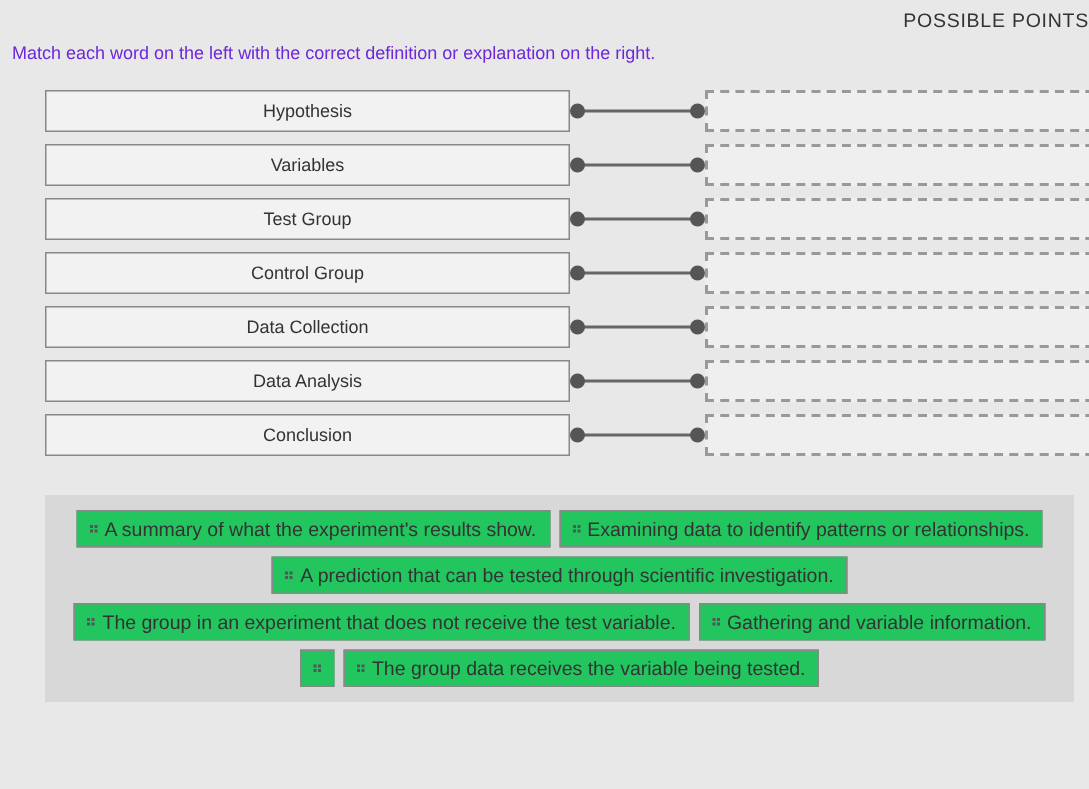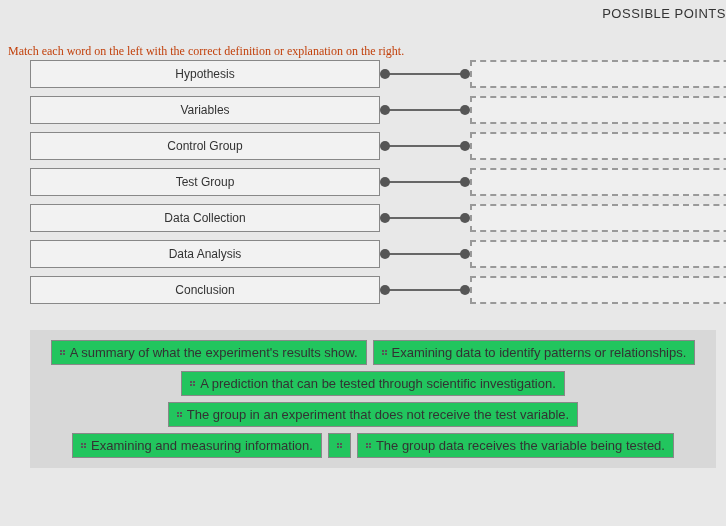--- a/index.html
+++ b/index.html
@@ -19,25 +19,24 @@
     position: absolute;
     top: 6px;
     right: 0;
     font-size: 13px;
     color: #333;
     letter-spacing: 0.5px;
     margin-left: 40px;
   }
   .instruction {
     position: absolute;
-    top: 44px;
+    top: 28px;
     left: 8px;
     font-size: 12px;
-    color: #c2410c;
-    font-family: Liberation Serif, serif;
+    color: #6d28d9;
   }
   .main-area {
     position: absolute;
     top: 60px;
     left: 30px;
     right: 0;
     height: 300px;
   }
   .term-col {
     position: absolute;
@@ -135,24 +134,24 @@
 
 <div class="main-area">
   <div class="term-col">
     <div class="term-box">
         <span>Hypothesis</span>
       </div>
     <div class="term-box">
         <span>Variables</span>
       </div>
     <div class="term-box">
+        <span>Test Group</span>
+      </div>
+    <div class="term-box">
         <span>Control Group</span>
-      </div>
-    <div class="term-box">
-        <span>Test Group</span>
       </div>
     <div class="term-box">
         <span>Data Collection</span>
       </div>
     <div class="term-box">
         <span>Data Analysis</span>
       </div>
     <div class="term-box">
         <span>Conclusion</span>
       </div>
@@ -234,21 +233,21 @@
     <span class="grip">
         <span>
           <i></i>
           <i></i>
         </span>
         <span>
           <i></i>
           <i></i>
         </span>
       </span>
-    <span>Examining and measuring information.</span>
+    <span>Gathering and variable information.</span>
   </div>
   <div class="bank-item">
     <span class="grip">
         <span>
           <i></i>
           <i></i>
         </span>
         <span>
           <i></i>
           <i></i>

